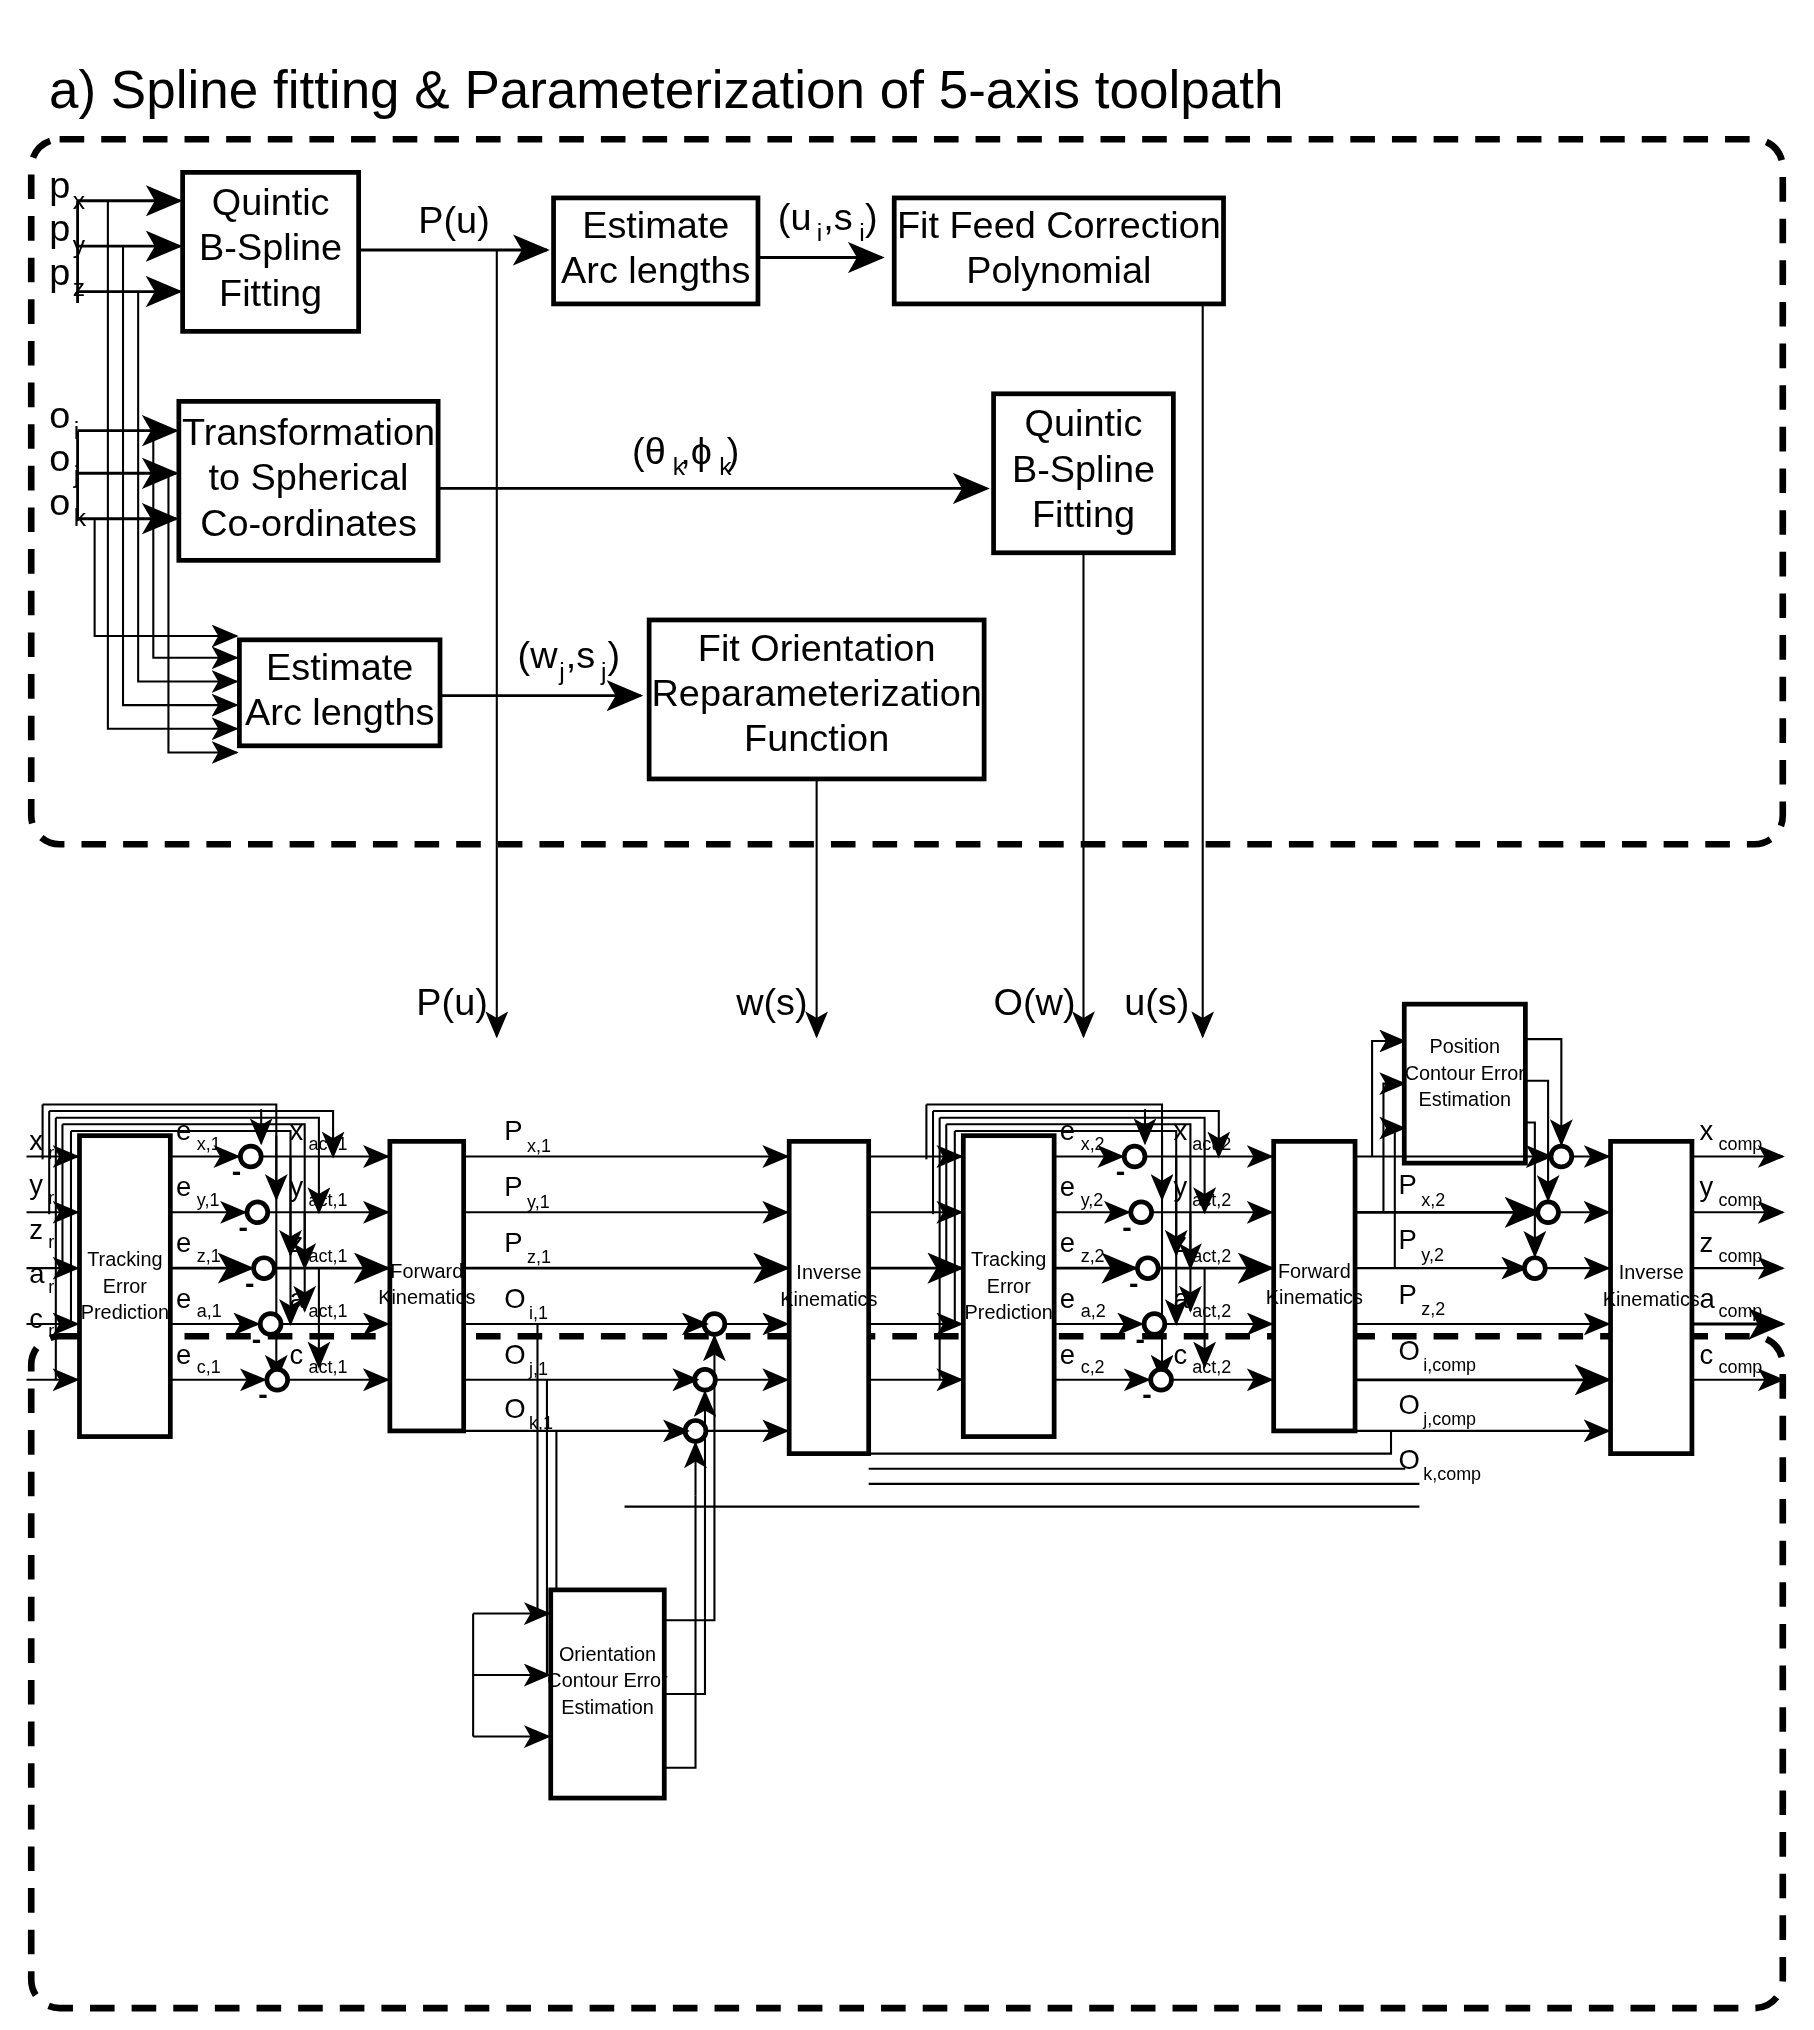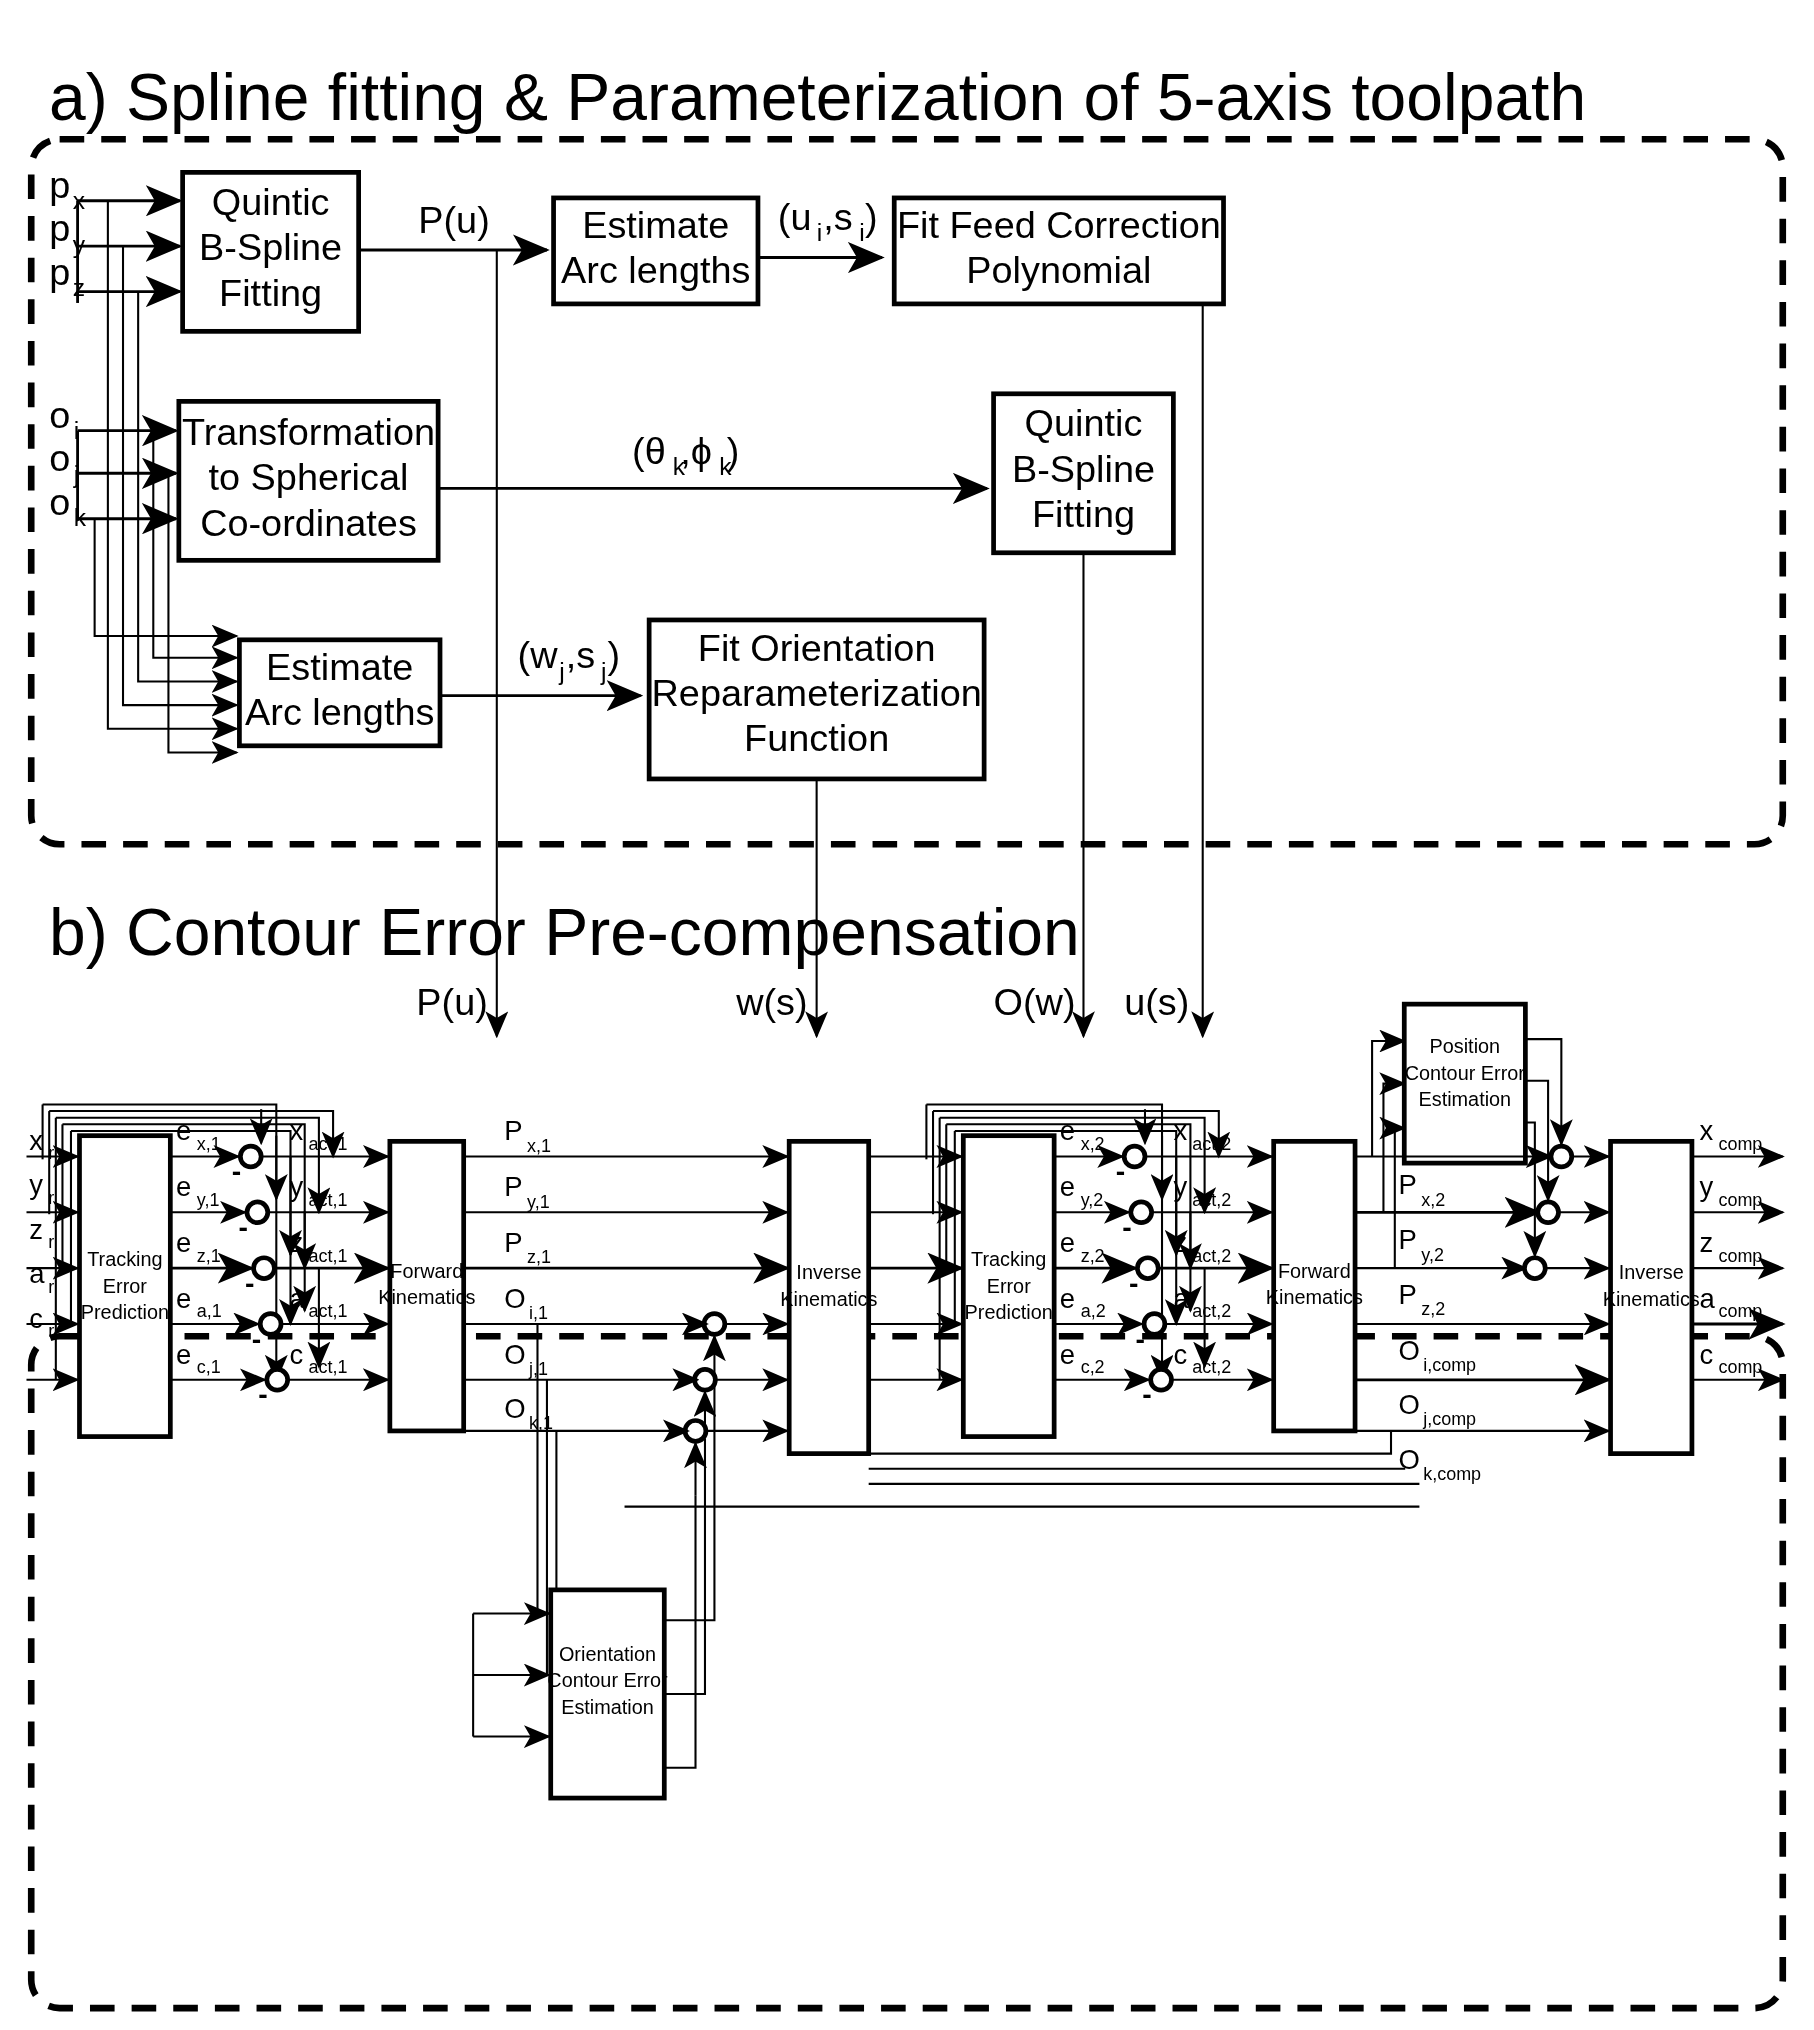--- a/index.html
+++ b/index.html
@@ -1,18 +1,18 @@
 <!DOCTYPE html>
 <html style="font-size:15px"><head>
 <meta charset="utf-8">
 <style>
   html,body{margin:0;padding:0;background:#ffffff;}
   body{width:1814px;height:2031px;font-family:"Liberation Sans",sans-serif;color:#000;}
   #root{position:relative;width:1814px;height:2031px;overflow:hidden;}
-  .heading{position:absolute;font-size:66px;font-weight:400;letter-spacing:0px;white-space:nowrap;}
+  .heading{position:absolute;font-size:53px;font-weight:400;letter-spacing:0px;white-space:nowrap;}
   svg{position:absolute;left:0;top:0;width:1814px;height:2031px;overflow:visible;}
   text{font-family:"Liberation Sans",sans-serif;fill:#000;}
   .blk{fill:#ffffff;stroke:#000;}
   .bt{font-size:40px;text-anchor:middle;}
   .btS{font-size:21px;text-anchor:middle;}
   .lbl{font-size:40px;}
   .lblS{font-size:29px;}
   .sub{font-size:26px;}
   .subS{font-size:19px;}
   .ln{stroke:#000;stroke-width:3;fill:none;}
@@ -20,21 +20,20 @@
   .dash{fill:none;stroke:#000;stroke-width:7;stroke-dasharray:26 18;stroke-linecap:butt;}
   .node{fill:#ffffff;stroke:#000;stroke-width:5;}
   .minus{font-size:30px;font-weight:bold;text-anchor:middle;}
 </style>
 </head>
 <body>
 
 <div id="root">
 
   <div class="heading" style="left:49px;top:59px;">a) Spline fitting &amp; Parameterization of 5-axis toolpath</div>
-  <div class="heading" style="left:49px;top:894px;">b) Contour Error Pre-compensation</div>
 
   <svg viewBox="0 0 1917 2146" xmlns="http://www.w3.org/2000/svg">
     <defs>
       <marker id="ar" markerWidth="13" markerHeight="11" refX="12" refY="5.5" orient="auto" markerUnits="strokeWidth">
         <path d="M0,0 L13,5.5 L0,11 L3.2,5.5 Z" fill="#000"></path>
       </marker>
       <marker id="arS" markerWidth="14" markerHeight="12" refX="13" refY="6" orient="auto" markerUnits="strokeWidth">
         <path d="M0,0 L14,6 L0,12 L3.6,6 Z" fill="#000"></path>
       </marker>
     </defs>

